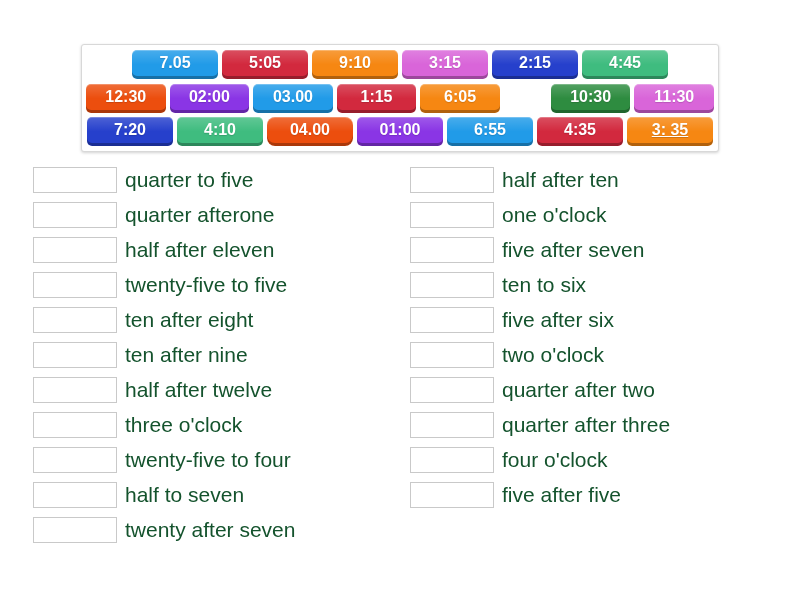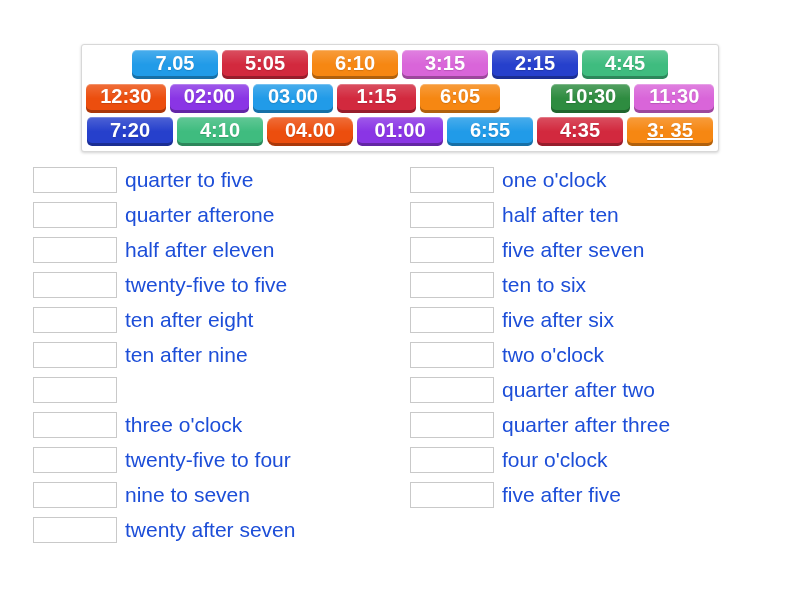--- a/index.html
+++ b/index.html
@@ -27,21 +27,21 @@
   .tile-row {
     display: flex;
     justify-content: center;
     gap: 4px;
     height: 29px;
   }
   .tile {
     width: 86px; height: 29px;
     border-radius: 5px;
     color: #ffffff;
-    font-size: 20px;
+    font-size: 16px;
     font-weight: bold;
     display: flex;
     align-items: center;
     justify-content: center;
     padding-bottom: 3px;
     box-shadow: inset 0 -3px 0 rgba(0,0,0,0.28), inset 0 1px 0 rgba(255,255,255,0.25);
     cursor: grab;
     text-shadow: 0 1px 1px rgba(0,0,0,0.15);
   }
   
@@ -61,33 +61,33 @@
   }
   .slot {
     width: 84px; height: 26px;
     background: #ffffff;
     border: 1px solid #c9c9c9;
     margin-right: 8px;
     flex: none;
   }
   .match-label {
     font-size: 21px;
-    color: #1d4ed8;
+    color: #14532d;
     white-space: nowrap;
     line-height: 26px;
   }
 </style>
 </head>
 <body>
 
 <div class="board">
     <div class="tile-row">
       <div class="tile" style="background: linear-gradient(rgba(255, 255, 255, 0.18), rgba(255, 255, 255, 0) 50%) rgb(33, 155, 232);">7.05</div>
       <div class="tile" style="background: linear-gradient(rgba(255, 255, 255, 0.18), rgba(255, 255, 255, 0) 50%) rgb(210, 41, 62);">5:05</div>
-      <div class="tile" style="background: linear-gradient(rgba(255, 255, 255, 0.18), rgba(255, 255, 255, 0) 50%) rgb(246, 135, 18);">6:10</div>
+      <div class="tile" style="background: linear-gradient(rgba(255, 255, 255, 0.18), rgba(255, 255, 255, 0) 50%) rgb(246, 135, 18);">9:10</div>
       <div class="tile" style="background: linear-gradient(rgba(255, 255, 255, 0.18), rgba(255, 255, 255, 0) 50%) rgb(217, 101, 217);">3:15</div>
       <div class="tile" style="background: linear-gradient(rgba(255, 255, 255, 0.18), rgba(255, 255, 255, 0) 50%) rgb(38, 64, 204);">2:15</div>
       <div class="tile" style="background: linear-gradient(rgba(255, 255, 255, 0.18), rgba(255, 255, 255, 0) 50%) rgb(63, 188, 127);">4:45</div>
     </div>
     <div class="tile-row">
       <div class="tile" style="background: linear-gradient(rgba(255, 255, 255, 0.18), rgba(255, 255, 255, 0) 50%) rgb(236, 78, 14);">12:30</div>
       <div class="tile" style="background: linear-gradient(rgba(255, 255, 255, 0.18), rgba(255, 255, 255, 0) 50%) rgb(138, 53, 229);">02:00</div>
       <div class="tile" style="background: linear-gradient(rgba(255, 255, 255, 0.18), rgba(255, 255, 255, 0) 50%) rgb(33, 155, 232);">03.00</div>
       <div class="tile" style="background: linear-gradient(rgba(255, 255, 255, 0.18), rgba(255, 255, 255, 0) 50%) rgb(210, 41, 62);">1:15</div>
       <div class="tile" style="background: linear-gradient(rgba(255, 255, 255, 0.18), rgba(255, 255, 255, 0) 50%) rgb(246, 135, 18);">6:05</div>
@@ -124,46 +124,47 @@
     <div class="match-item">
       <div class="slot"></div>
       <span class="match-label">ten after eight</span>
     </div>
     <div class="match-item">
       <div class="slot"></div>
       <span class="match-label">ten after nine</span>
     </div>
     <div class="match-item">
       <div class="slot"></div>
+      <span class="match-label">half after twelve</span>
     </div>
     <div class="match-item">
       <div class="slot"></div>
       <span class="match-label">three o'clock</span>
     </div>
     <div class="match-item">
       <div class="slot"></div>
       <span class="match-label">twenty-five to four</span>
     </div>
     <div class="match-item">
       <div class="slot"></div>
-      <span class="match-label">nine to seven</span>
+      <span class="match-label">half to seven</span>
     </div>
     <div class="match-item">
       <div class="slot"></div>
       <span class="match-label">twenty after seven</span>
     </div>
   </div>
 <div class="col col-right">
     <div class="match-item">
       <div class="slot"></div>
-      <span class="match-label">one o'clock</span>
+      <span class="match-label">half after ten</span>
     </div>
     <div class="match-item">
       <div class="slot"></div>
-      <span class="match-label">half after ten</span>
+      <span class="match-label">one o'clock</span>
     </div>
     <div class="match-item">
       <div class="slot"></div>
       <span class="match-label">five after seven</span>
     </div>
     <div class="match-item">
       <div class="slot"></div>
       <span class="match-label">ten to six</span>
     </div>
     <div class="match-item">

